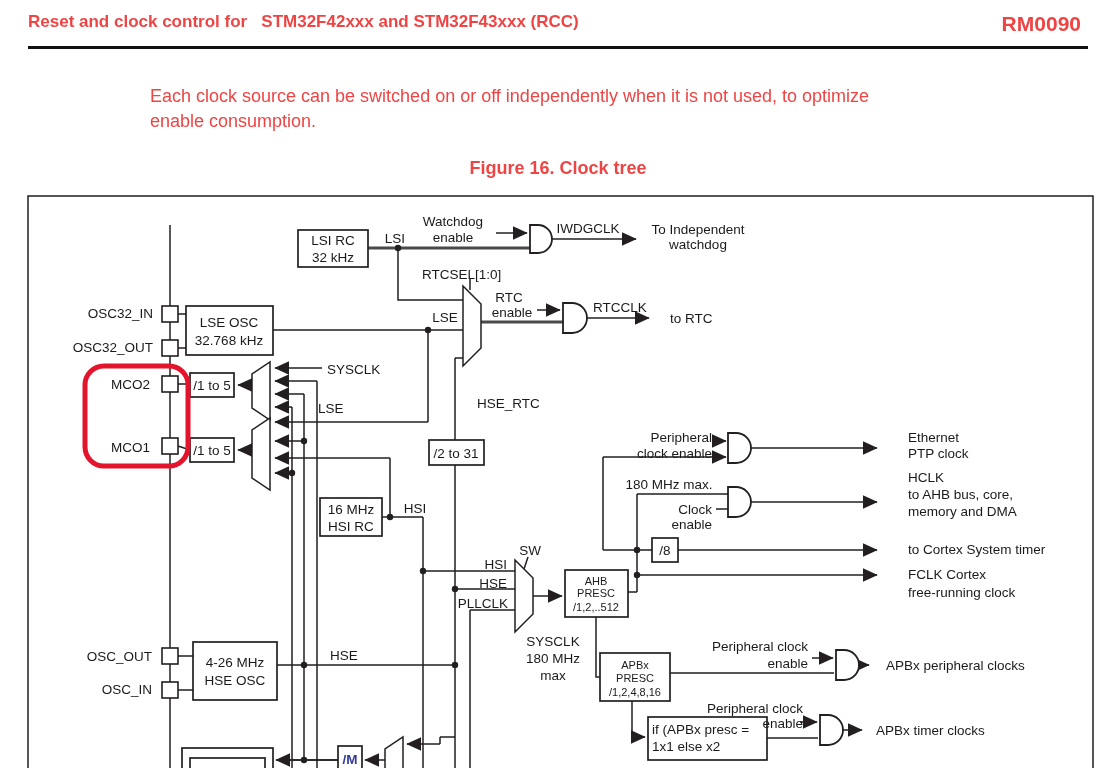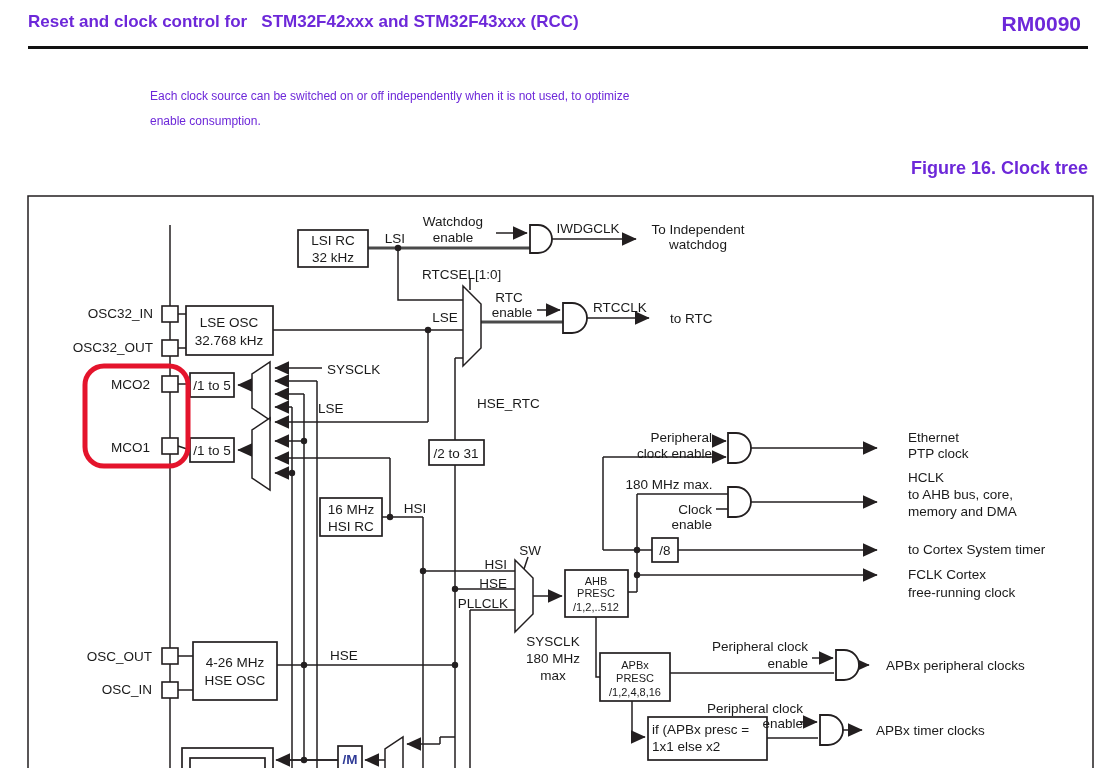--- a/index.html
+++ b/index.html
@@ -1,22 +1,22 @@
 <!DOCTYPE html>
 <html><head>
 <meta charset="utf-8">
 <style>
   html,body{margin:0;padding:0;background:#ffffff;}
   #page{position:relative;width:1115px;height:768px;background:#ffffff;overflow:hidden;
-        font-family:"Liberation Sans",sans-serif;color:#6d28d9;}
+        font-family:"Liberation Sans",sans-serif;color:#ef4444;}
   .hdr-title{position:absolute;left:28px;top:12px;font-size:17px;font-weight:bold;white-space:pre;}
   .hdr-doc{position:absolute;right:34px;top:12px;font-size:21px;font-weight:bold;}
   .hdr-rule{position:absolute;left:28px;top:46px;width:1060px;height:3px;background:#111;}
-  .para{position:absolute;left:150px;top:84px;width:930px;font-size:12px;line-height:25px;}
-  .caption{position:absolute;left:28px;top:158px;width:1060px;text-align:right;
+  .para{position:absolute;left:150px;top:84px;width:930px;font-size:18px;line-height:25px;}
+  .caption{position:absolute;left:28px;top:158px;width:1060px;text-align:center;
            font-size:18px;font-weight:bold;}
   svg text{font-family:"Liberation Sans",sans-serif;font-size:13.5px;fill:#1a1a1a;}
   svg text.sm{font-size:11px;}
   svg text.blue{fill:#2e3a96;font-weight:bold;}
   .box{fill:#ffffff;stroke:#231f20;stroke-width:1.7;}
   .mux{fill:#ffffff;stroke:#231f20;stroke-width:1.5;}
   .gate{fill:#ffffff;stroke:#231f20;stroke-width:1.8;}
   .wire{fill:none;stroke:#231f20;stroke-width:1.5;}
   .thick{fill:none;stroke:#4a4a4a;stroke-width:3.2;}
   .pin{fill:#ffffff;stroke:#231f20;stroke-width:1.6;}

